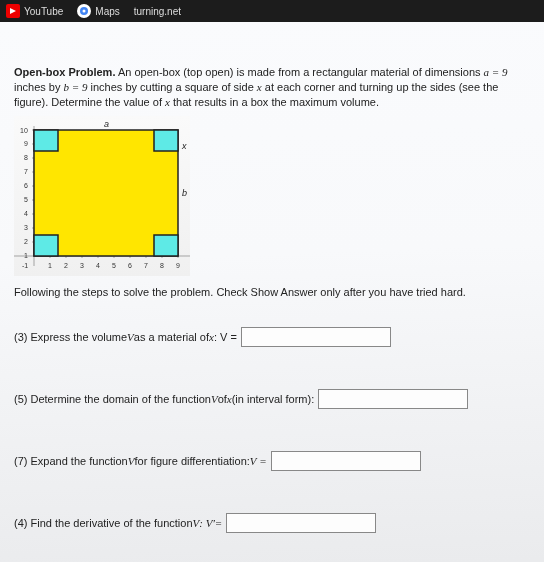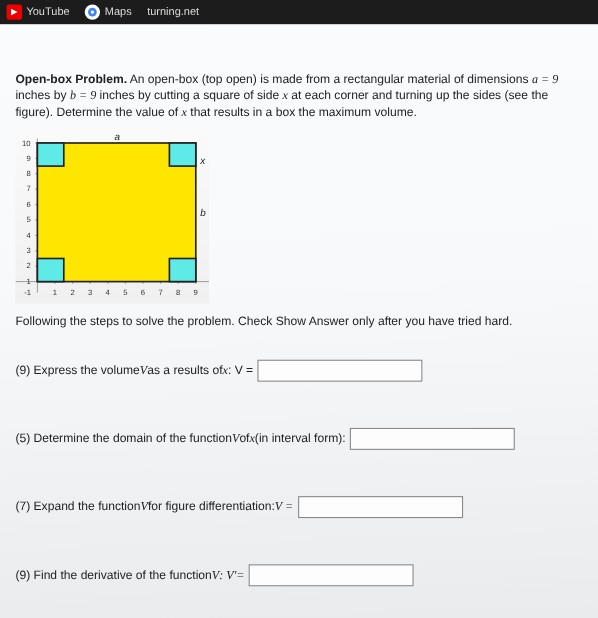--- a/index.html
+++ b/index.html
@@ -161,23 +161,23 @@
           <text x="130" y="152">7</text>
           <text x="146" y="152">8</text>
           <text x="162" y="152">9</text>
       </g>
     </svg>
   </div>
 
   <p class="following">Following the steps to solve the problem. Check Show Answer only after you have tried hard.</p>
 
   <div class="question-row">
-    <span>(9) Express the volume </span>
-    <span class="mathit">V</span>
-    <span> as a results of </span>
+    <span>(3) Express the volume </span>
+    <span class="mathit">V</span>
+    <span> as a material of </span>
     <span class="mathit">x</span>
     <span style="margin-right:4px;">: V =</span>
     <input type="text" style="width: 150px;">
   </div>
 
   <div class="question-row">
     <span>(5) Determine the domain of the function </span>
     <span class="mathit">V</span>
     <span> of </span>
     <span class="mathit">x</span>
@@ -187,21 +187,21 @@
 
   <div class="question-row">
     <span>(7) Expand the function </span>
     <span class="mathit">V</span>
     <span> for figure differentiation: </span>
     <span class="mathit" style="margin-right:4px;">V =</span>
     <input type="text" style="width: 150px;">
   </div>
 
   <div class="question-row">
-    <span>(9) Find the derivative of the function </span>
+    <span>(4) Find the derivative of the function </span>
     <span class="mathit">V</span>
     <span class="mathit" style="margin-right:4px;">: V′=</span>
     <input type="text" style="width: 150px;">
   </div>
 
   <div class="question-row" style="margin-bottom:0;">
     <span class="mathit">V</span>
     <span style="margin-right:4px;">: </span>
     <input type="text" style="width: 150px;">
   </div>

